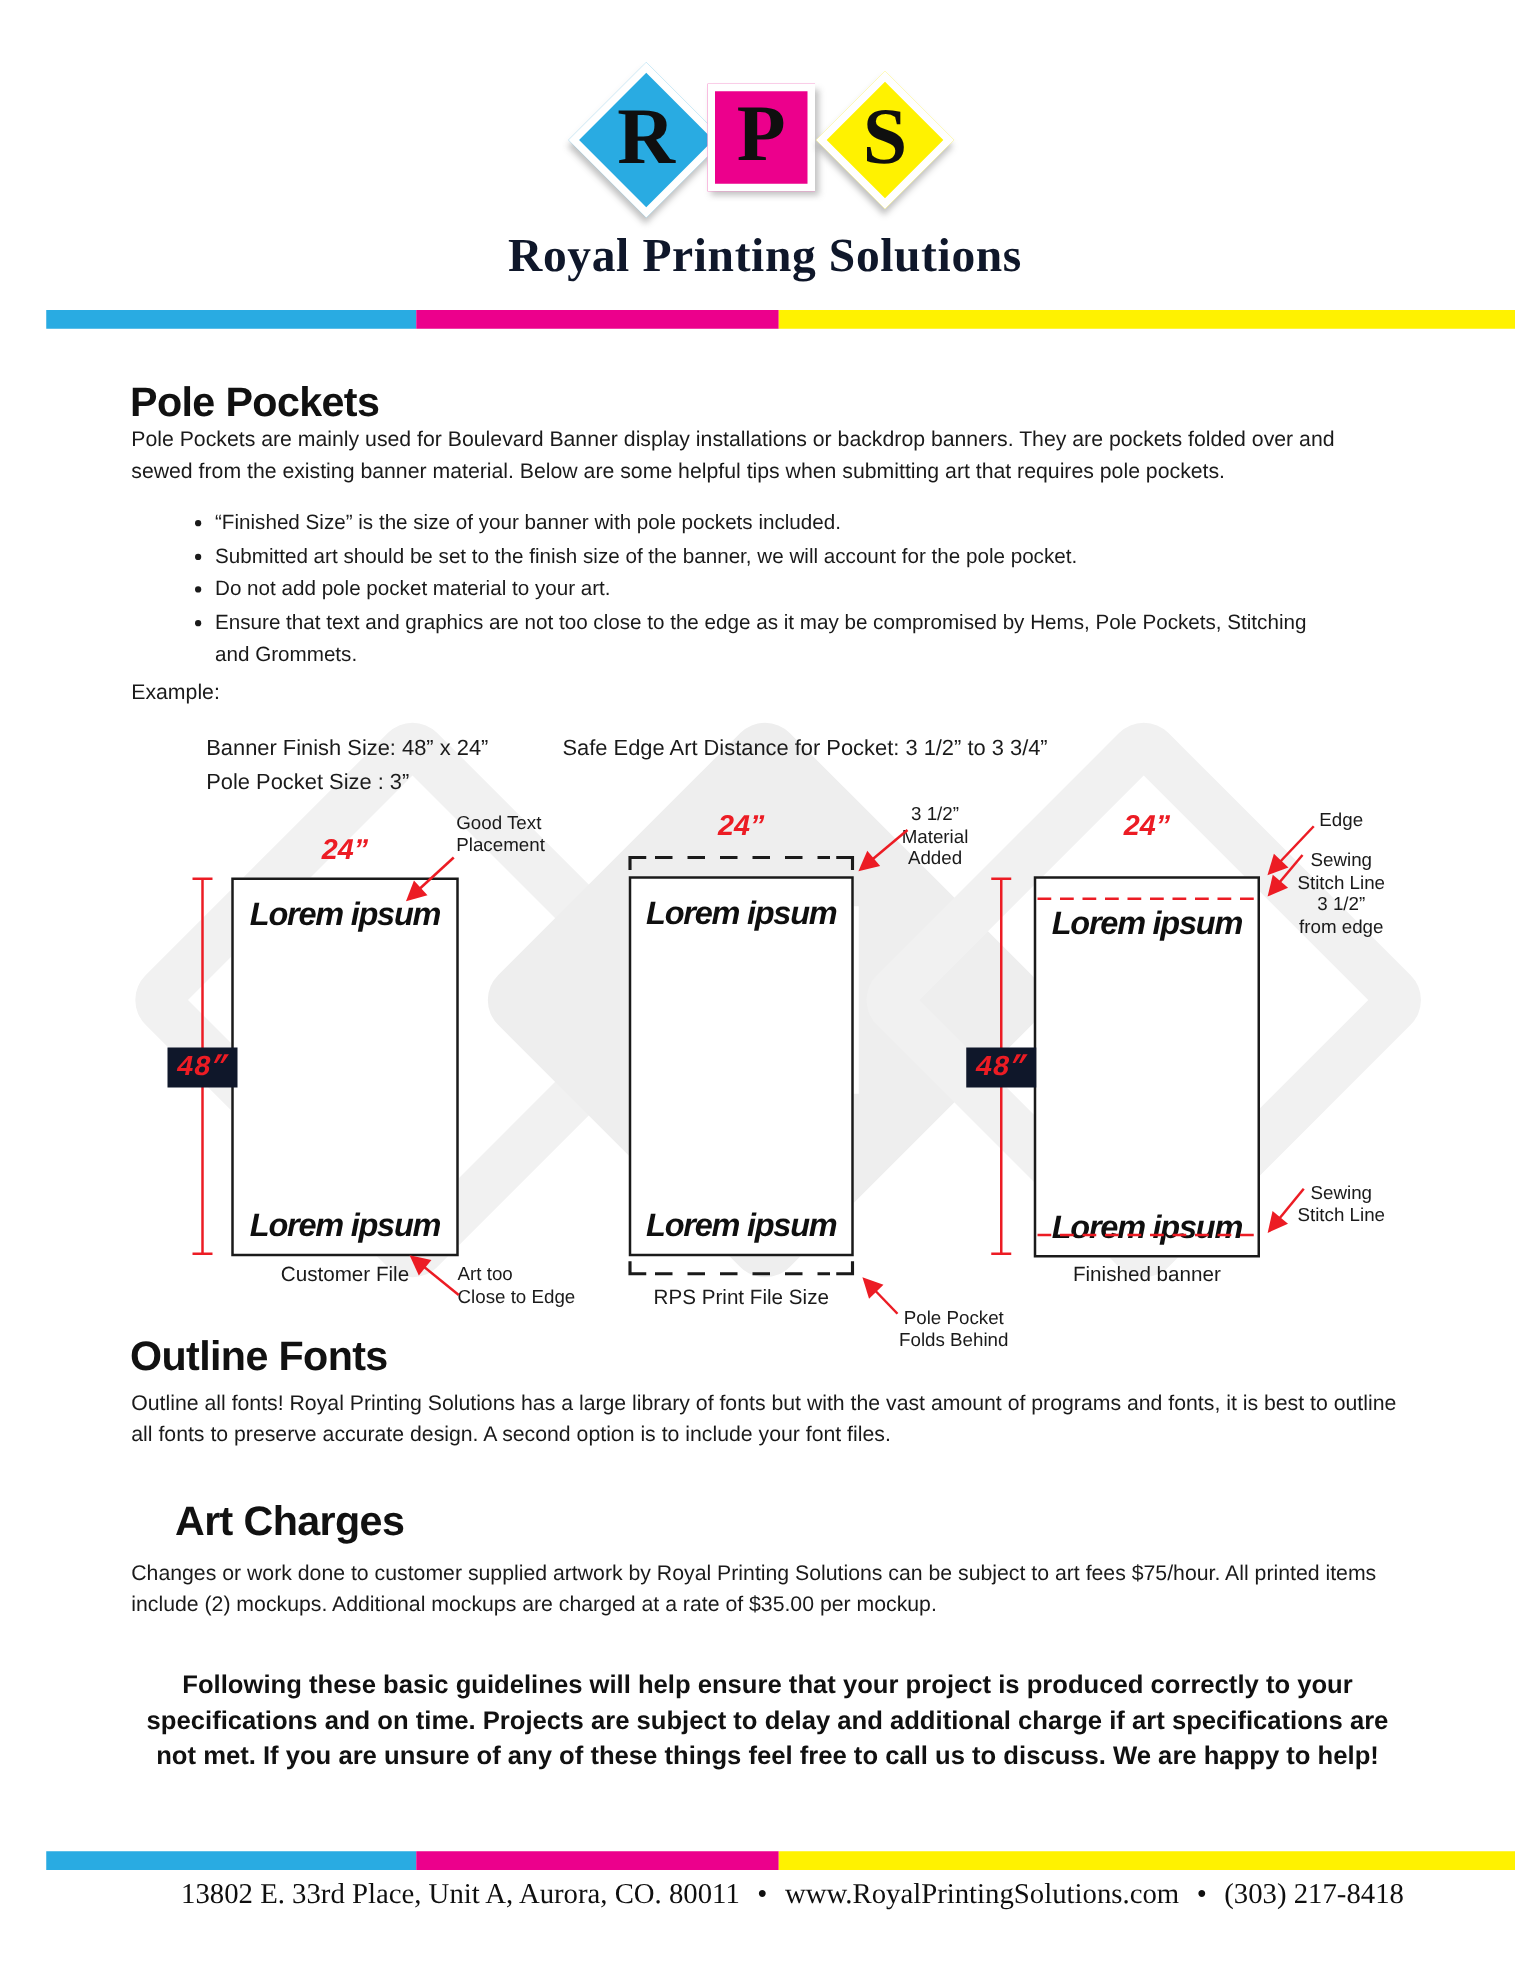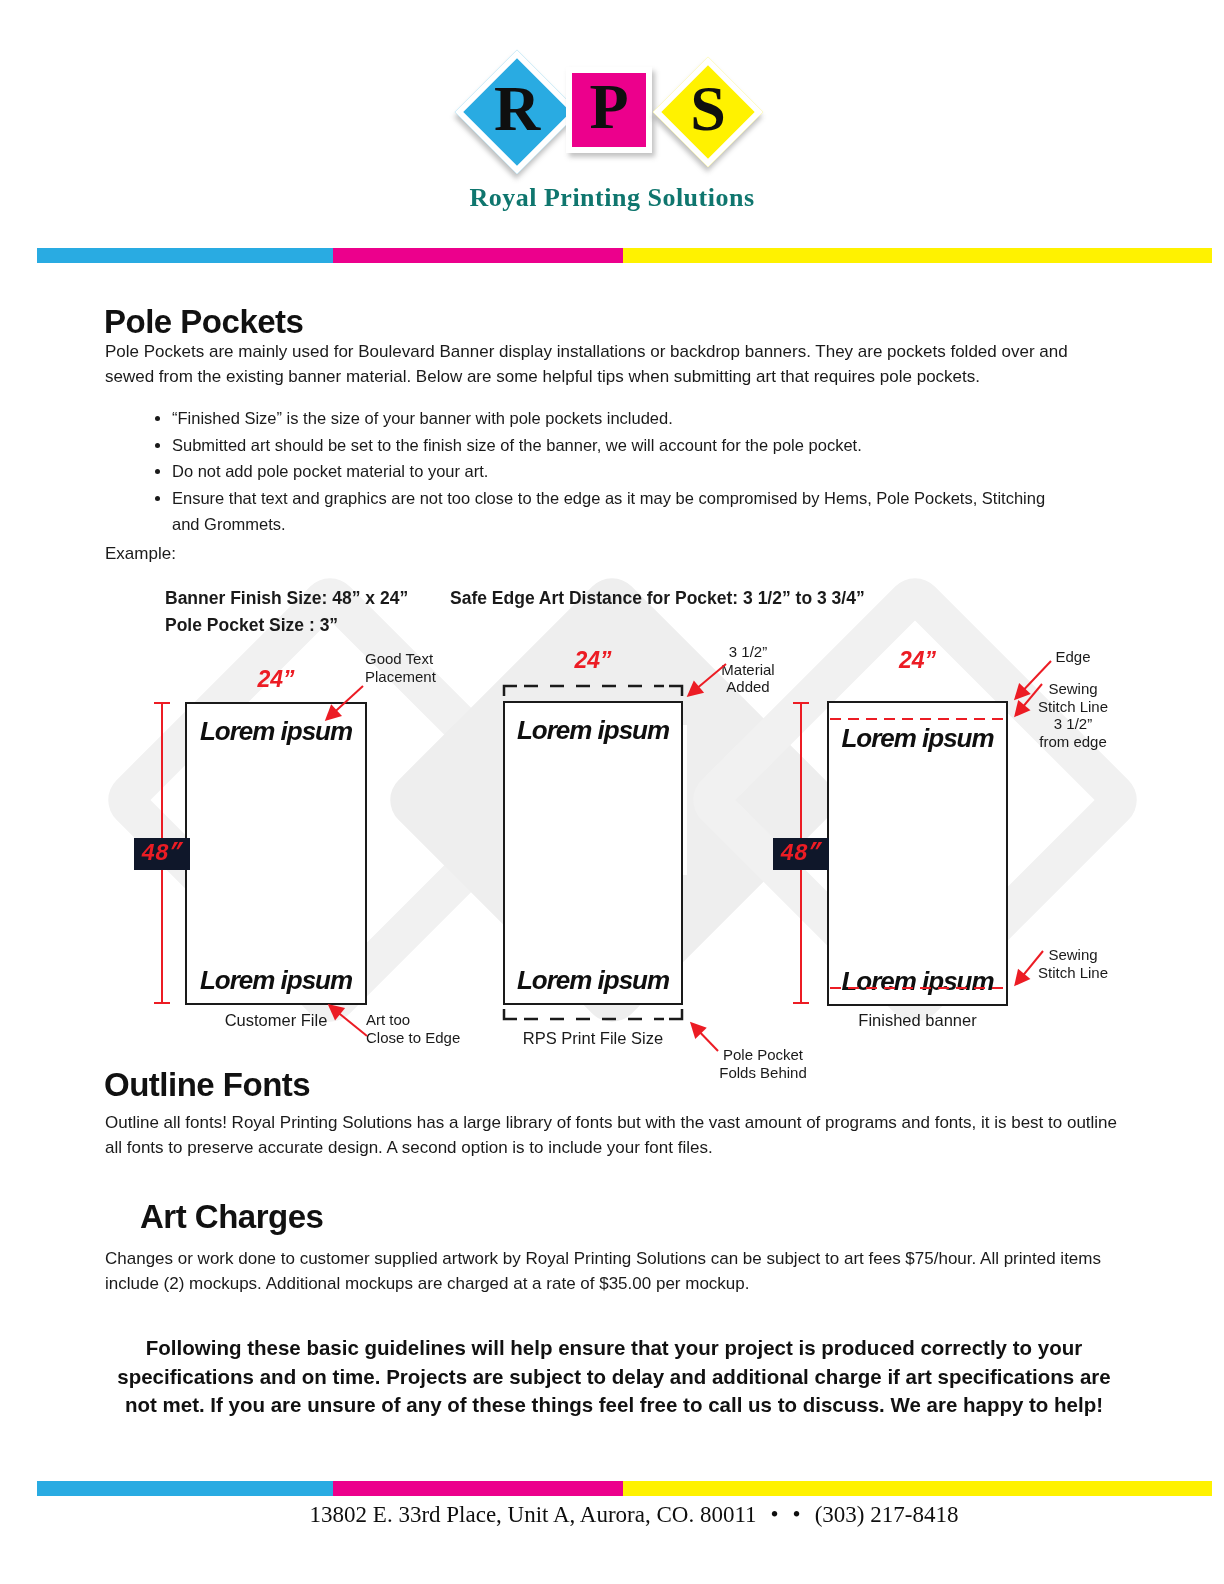--- a/index.html
+++ b/index.html
@@ -16,37 +16,37 @@
 
   
   .logo-shape{position:absolute;box-sizing:border-box;border:6px solid #ffffff;
               box-shadow:3px 4px 5px rgba(120,120,120,.45);}
   .d-cyan{left:473px;top:68px;width:88px;height:88px;background:#29ABE2;transform:rotate(45deg);z-index:1;}
   .sq-magenta{left:566px;top:67px;width:86px;height:86px;background:#EC008C;z-index:2;}
   .d-yellow{left:669px;top:73px;width:78px;height:78px;background:#FFF200;transform:rotate(45deg);z-index:3;}
   .logo-letter{position:absolute;z-index:4;font-family:"Liberation Serif", serif;font-weight:bold;
                font-size:64px;color:#0f0f0f;transform:translate(-50%,-54%);}
   .brand{left:0;top:183px;width:100%;text-align:center;font-family:"Liberation Serif", serif;
-         font-weight:bold;font-size:26px;letter-spacing:.5px;color:#0f766e;z-index:2;}
+         font-weight:bold;font-size:38px;letter-spacing:.5px;color:#0f172a;z-index:2;}
 
   
   .cmy-bar{left:37px;width:1175px;height:15px;display:flex;z-index:2;}
   .bar-c{width:296px;background:#29ABE2;}
   .bar-m{width:290px;background:#EC008C;}
   .bar-y{width:589px;background:#FFF200;}
 
   
   .h1{font-size:33px;font-weight:bold;letter-spacing:-.5px;color:#111;z-index:2;}
   .body-txt{font-size:17px;line-height:25px;color:#1a1a1a;z-index:2;}
   .bullets{left:146px;top:405px;width:930px;margin:0;padding-left:26px;z-index:2;}
   .bullets li{font-size:16.5px;line-height:26.5px;max-width:905px;}
   .pre{white-space:pre-line;}
 
   
-  .spec-line{font-size:17.5px;z-index:2;font-weight:bold;}
+  .spec-line{font-size:17.5px;z-index:2;}
   .banner-rect{position:absolute;box-sizing:border-box;border:2.5px solid #1a1a1a;background:#ffffff;z-index:2;}
   .lorem{position:absolute;width:100%;text-align:center;font-weight:bold;font-style:italic;
          font-size:26px;letter-spacing:-1px;color:#0f0f0f;}
   .lorem-top{top:12px;}
   .lorem-bottom{bottom:7px;}
   .dim-red{position:absolute;color:#EC1C24;font-weight:bold;font-style:italic;font-size:23px;
            text-align:center;z-index:4;}
   .dim-48{background:#0f172a;padding:3px 0;width:56px;font-family:Liberation Mono, monospace;}
   .note{position:absolute;font-size:15px;line-height:17.5px;color:#1a1a1a;z-index:2;}
   .caption{position:absolute;font-size:16.5px;color:#1a1a1a;text-align:center;z-index:2;}
@@ -187,17 +187,18 @@
   <div class="abs closing" style="left:105px;top:1334px;width:1018px;text-align:center;">Following these basic guidelines will help ensure that your project is produced correctly to your specifications and on time. Projects are subject to delay and additional charge if art specifications are not met. If you are unsure of any of these things feel free to call us to discuss. We are happy to help!</div>
 
   <div class="abs cmy-bar" style="top:1481px;">
     <div class="bar-c"></div>
     <div class="bar-m"></div>
     <div class="bar-y"></div>
   </div>
   <div class="abs footer-line">
     <span>13802 E. 33rd Place, Unit A, Aurora, CO. 80011</span>
     <span>•</span>
+    <span>www.RoyalPrintingSolutions.com</span>
     <span>•</span>
     <span>(303) 217-8418</span>
   </div>
 
 </div>
 
 </body></html>

